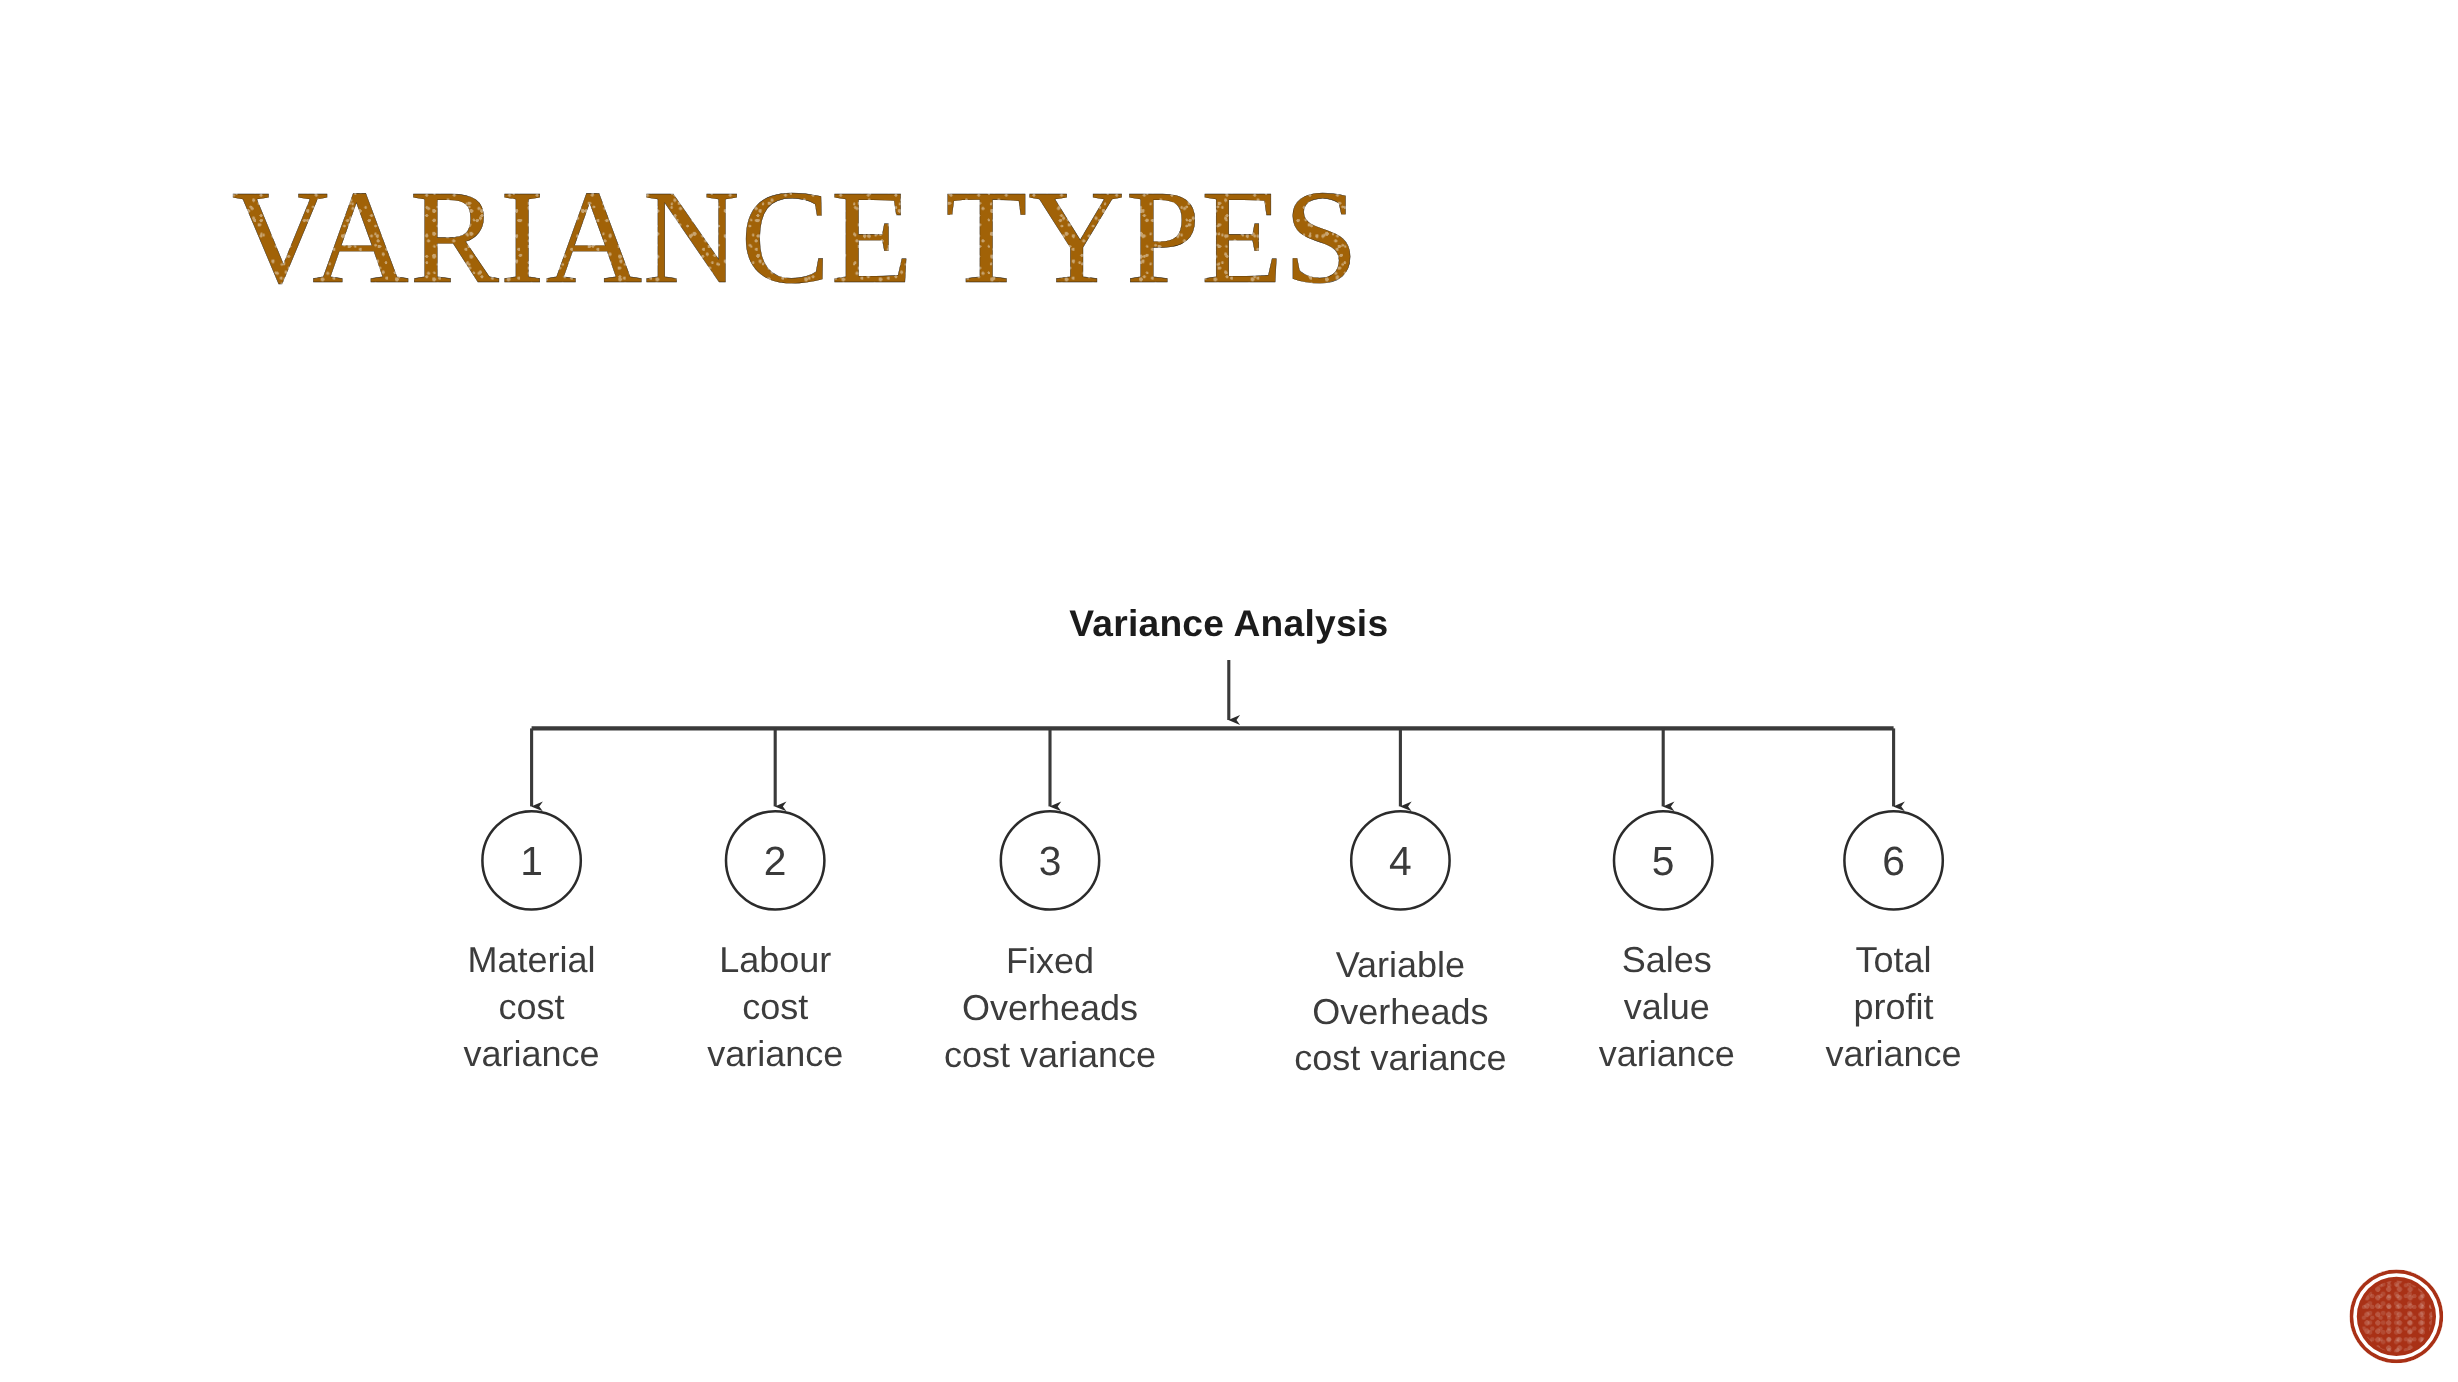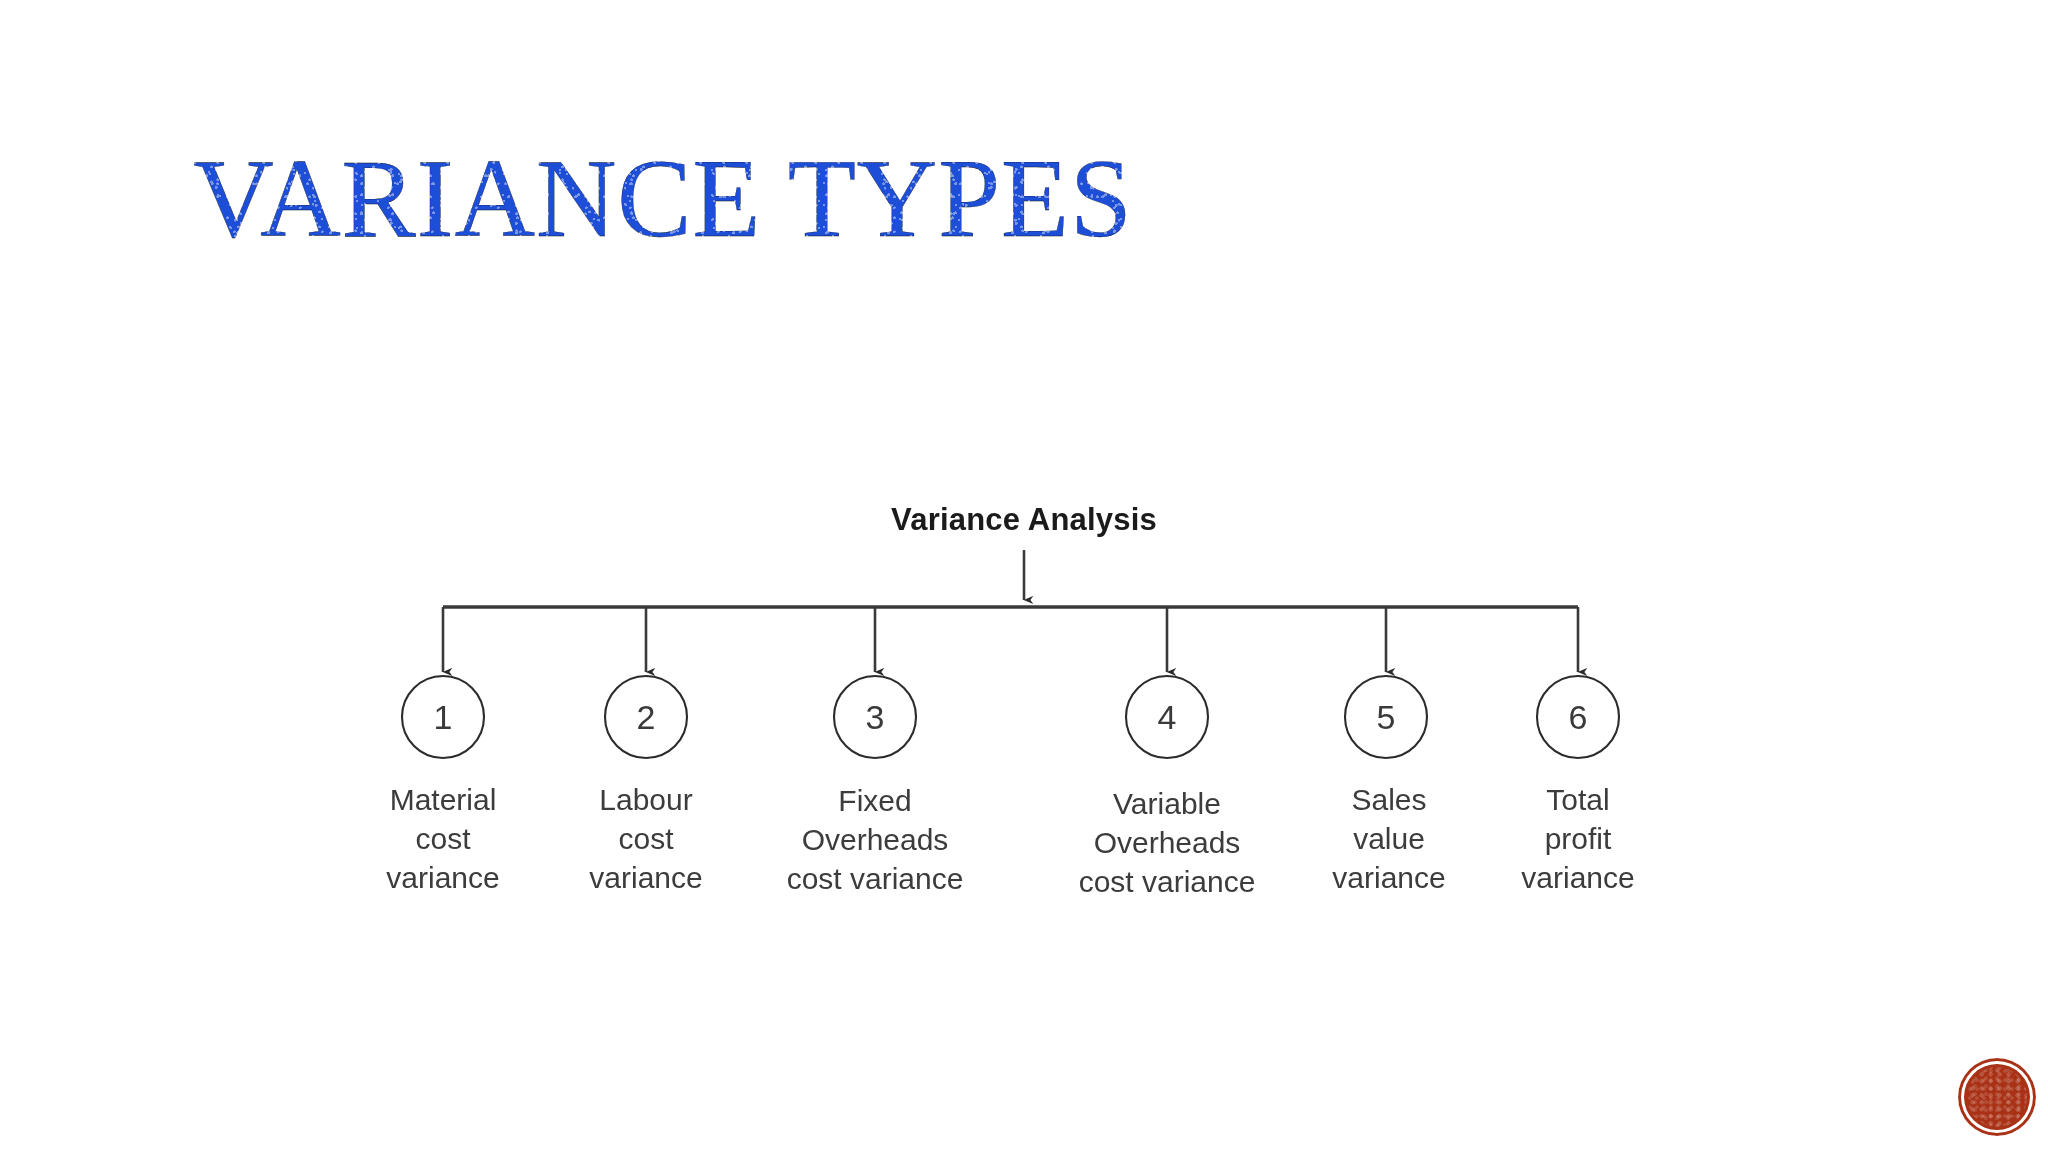--- a/index.html
+++ b/index.html
@@ -21,21 +21,21 @@
   #slide-title {
     position: absolute;
     left: 193px;
     top: 142px;
     width: 1500px;
     font-family: "Liberation Serif", serif;
     font-size: 112px;
     line-height: 1.0;
     font-weight: 400;
     letter-spacing: 0.5px;
-    color: #1d4ed8;
+    color: #a16207;
     text-transform: uppercase;
     white-space: nowrap;
     
     -webkit-text-stroke: 0.3px #111111;
   }
   #title-grain {
     position: absolute;
     left: 193px;
     top: 142px;
     width: 1090px;

